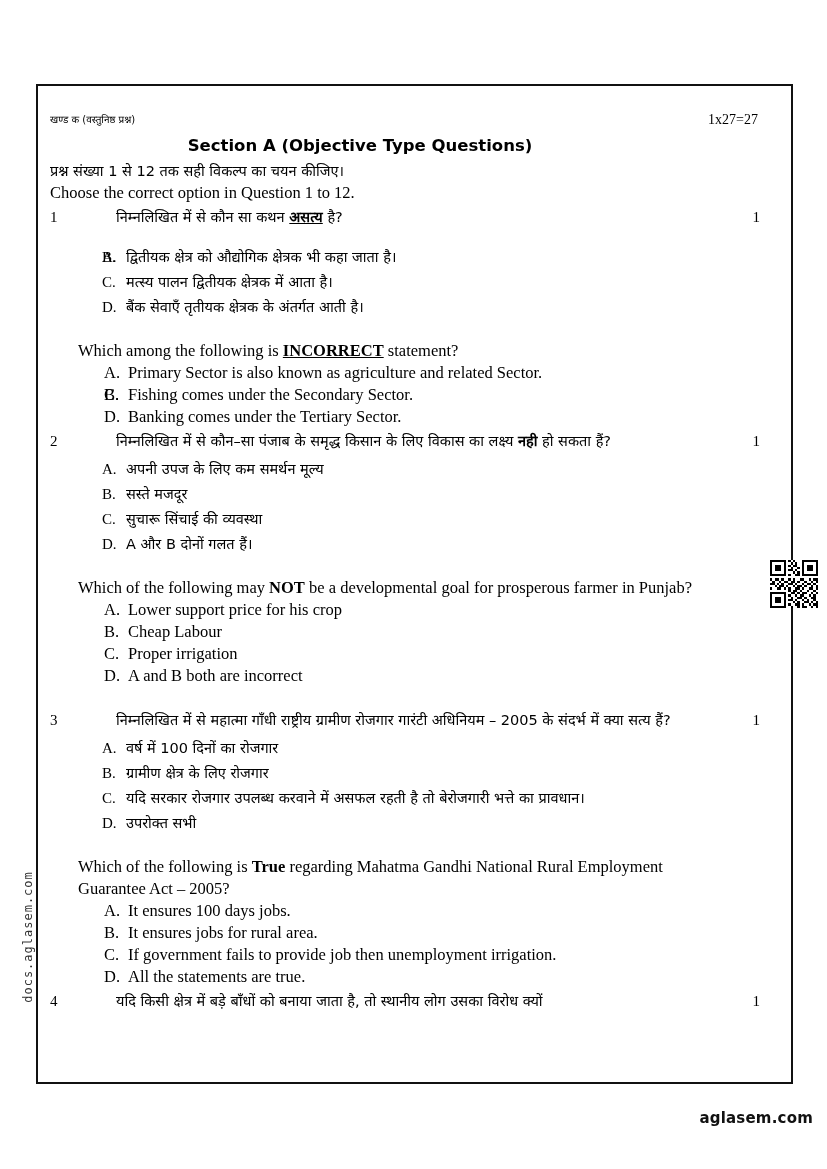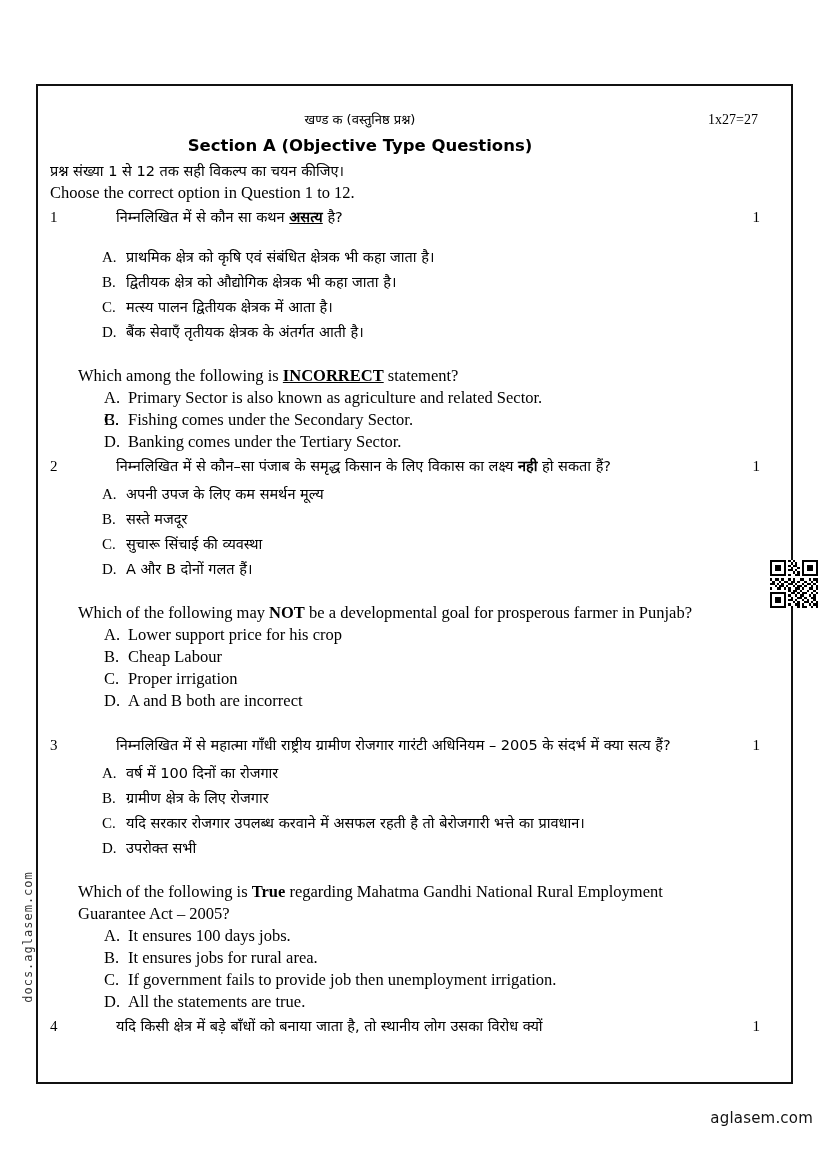--- a/index.html
+++ b/index.html
@@ -34,23 +34,22 @@
     top: 110px;
     width: 730px;
     height: 960px;
   }
 
   .hdr-row {
     position: relative;
     height: 24px;
   }
   .khand-title {
-    text-align: center;
-    font-family: "DejaVu Sans", sans-serif;
-    font-size: 13px;
+    font-family: "DejaVu Sans", sans-serif;
+    font-size: 10px;
     line-height: 20px;
     padding-right: 110px;
   }
   .section-title {
     text-align: center;
     font-family: "DejaVu Sans", sans-serif;
     font-weight: bold;
     font-size: 16.5px;
     line-height: 24px;
     padding-right: 110px;
@@ -173,21 +172,21 @@
     letter-spacing: 1px;
     color: #333333;
     text-align: center;
     white-space: nowrap;
   }
   #brand-footer {
     position: absolute;
     right: 14px;
     bottom: 42px;
     font-family: "DejaVu Sans", sans-serif;
-    font-weight: normal;
+    font-weight: bold;
     font-size: 15px;
     color: #111111;
     letter-spacing: 0.2px;
     margin-top: 20px;
   }
 
   
   #qr-code {
     position: absolute;
     left: 770px;
@@ -212,21 +211,21 @@
   <div class="instr-hi">प्रश्न संख्या 1 से 12 तक सही विकल्प का चयन कीजिए।</div>
   <div class="instr-en">Choose the correct option in Question 1 to 12.</div>
 
   <div class="q">
     <div class="q-num">1</div>
     <div class="q-marks">1</div>
     <div class="q-body">
       <div class="stem-hi"><span>निम्नलिखित में से कौन सा कथन </span><span class="u">असत्य</span><span> है?</span></div>
       <div class="gap-sm"></div>
       <ul class="opts hi">
-        <li class="opt"><span class="lbl">A.</span><span>प्राथमिक क्षेत्र को कृषि एवं संबंधित क्षेत्रक भी कहा जाता है।</span></li>
+        <li class="opt"><span class="lbl">A.</span></li>
         <li class="opt"><span class="lbl">B.</span><span>द्वितीयक क्षेत्र को औद्योगिक क्षेत्रक भी कहा जाता है।</span></li>
         <li class="opt"><span class="lbl">C.</span><span>मत्स्य पालन द्वितीयक क्षेत्रक में आता है।</span></li>
         <li class="opt"><span class="lbl">D.</span><span>बैंक सेवाएँ तृतीयक क्षेत्रक के अंतर्गत आती है।</span></li>
       </ul>
       <div class="stem-en"><span>Which among the following is </span><span class="u">INCORRECT</span><span> statement?</span></div>
       <ul class="opts en">
         <li class="opt"><span class="lbl">A.</span><span>Primary Sector is also known as agriculture and related Sector.</span></li>
         <li class="opt"><span class="lbl">B.</span></li>
         <li class="opt"><span class="lbl">C.</span><span>Fishing comes under the Secondary Sector.</span></li>
         <li class="opt"><span class="lbl">D.</span><span>Banking comes under the Tertiary Sector.</span></li>

